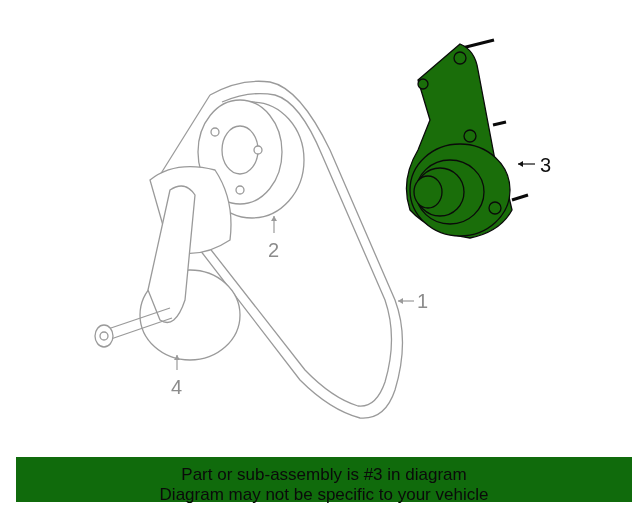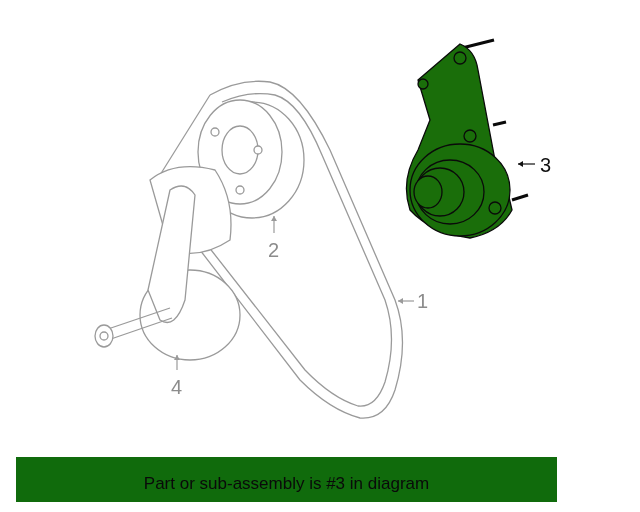--- a/index.html
+++ b/index.html
@@ -1,22 +1,22 @@
 <!DOCTYPE html>
 <html><head>
 <meta charset="utf-8">
 <style>
   html, body { margin:0; padding:0; background:#ffffff; }
   body { width:640px; height:512px; position:relative; overflow:hidden; font-family:"Liberation Sans", sans-serif; }
   #diagram { position:absolute; left:0; top:0; width:640px; height:455px; }
   .callout { position:absolute; font-family:"Liberation Sans", sans-serif; font-size:20px; line-height:20px; }
   .callout.grey { color:#8c8c8c; }
   .callout.black { color:#111111; }
-  #banner { position:absolute; left:16px; top:457px; width:541px; height:45px; background:#106b0c;
-            color:#0a0a0a; text-align:center; font-size:17px; line-height:20px; padding-top:17px; box-sizing:border-box; }
+  #banner { position:absolute; left:16px; top:457px; width:616px; height:45px; background:#106b0c;
+            color:#0a0a0a; text-align:center; font-size:17px; line-height:20px; padding-top:8px; box-sizing:border-box; }
   #banner div { white-space:nowrap; }
 </style>
 </head>
 <body>
 
 <svg id="diagram" viewBox="0 0 640 455" xmlns="http://www.w3.org/2000/svg">
 
   <g fill="none" stroke="#9a9a9a" stroke-width="1.3">
     <path d="M210 95 Q240 78 270 82 Q300 88 330 150 L395 300 Q410 340 395 390 Q385 420 360 418 Q330 410 300 380 L200 250"></path>
     <path d="M222 102 Q250 90 275 95 Q300 102 322 155 L385 300 Q398 338 385 382 Q376 408 358 406 Q332 398 305 370 L208 246"></path>
@@ -69,13 +69,14 @@
   </g>
 </svg>
 
 <span class="callout grey" style="left:417px; top:291px;">1</span>
 <span class="callout grey" style="left:268px; top:240px;">2</span>
 <span class="callout black" style="left:540px; top:155px;">3</span>
 <span class="callout grey" style="left:171px; top:377px;">4</span>
 
 <div id="banner">
   <div>Part or sub-assembly is #3 in diagram</div>
+  <div>Diagram may not be specific to your vehicle</div>
 </div>
 
 </body></html>

